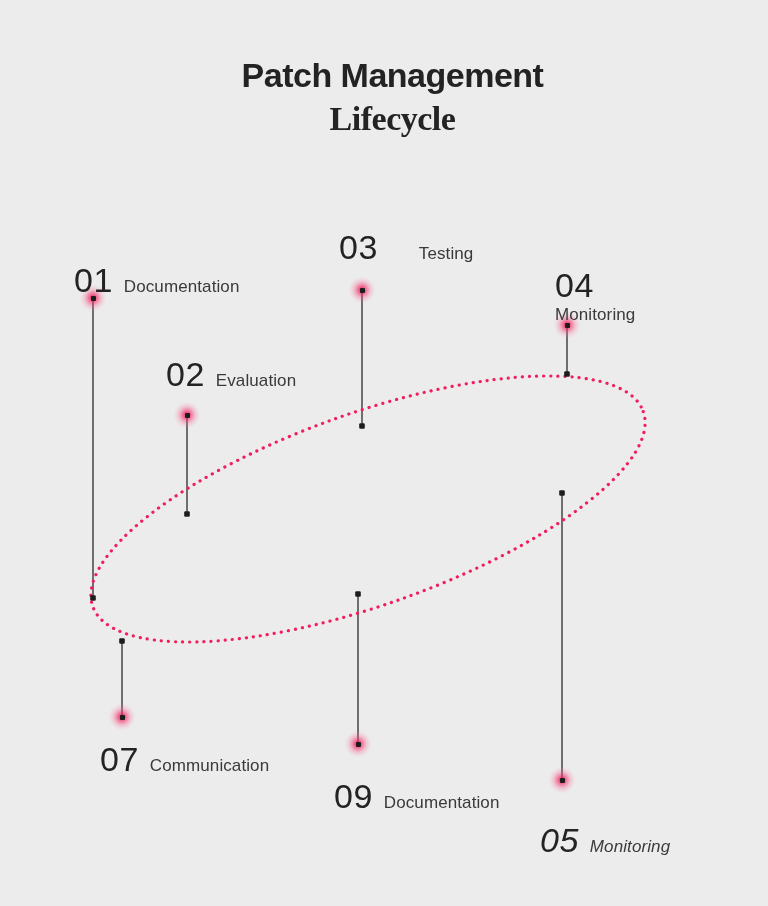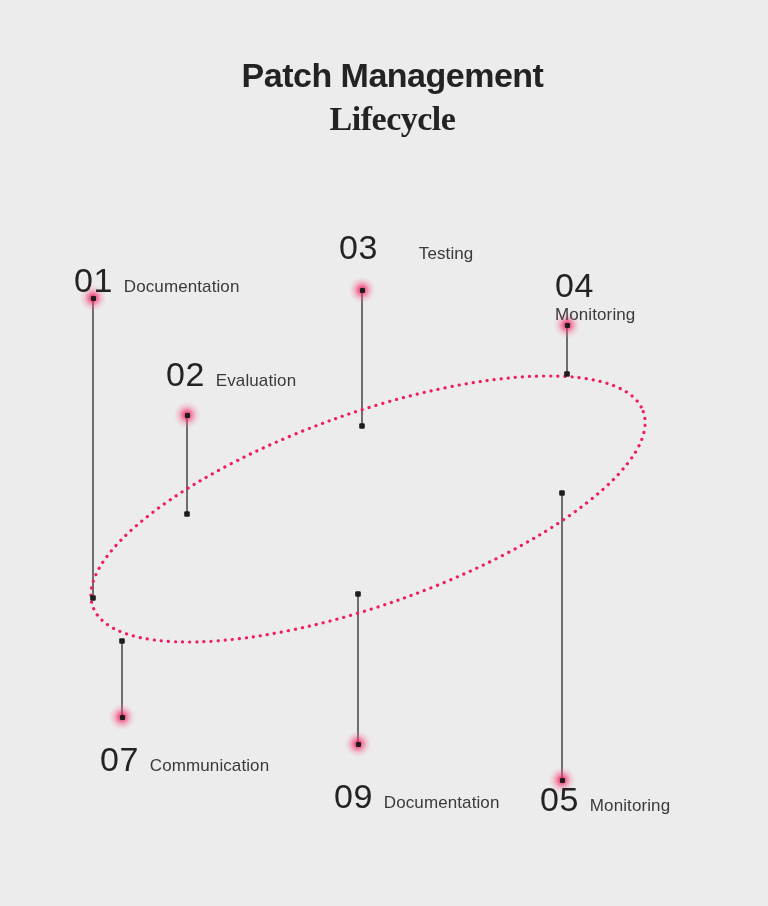--- a/index.html
+++ b/index.html
@@ -156,21 +156,21 @@
         <span class="step-name">Evaluation</span>
       </div>
       <div class="step-label" style="left: 339px; top: 228px; gap: 30px;">
         <span class="step-num">03</span>
         <span class="step-name">Testing</span>
       </div>
       <div class="step-label" style="left: 544px; top: 266px; flex-direction: column;">
         <span class="step-num">04</span>
         <span class="step-name">Monitoring</span>
       </div>
-      <div class="step-label" style="left: 540px; top: 780px;">
+      <div class="step-label" style="left: 540px; top: 821px; font-style: italic;">
         <span class="step-num">05</span>
         <span class="step-name">Monitoring</span>
       </div>
       <div class="step-label" style="left: 334px; top: 777px;">
         <span class="step-num">09</span>
         <span class="step-name">Documentation</span>
       </div>
       <div class="step-label" style="left: 100px; top: 740px; justify-content: space-between;">
         <span class="step-num">07</span>
         <span class="step-name">Communication</span>

